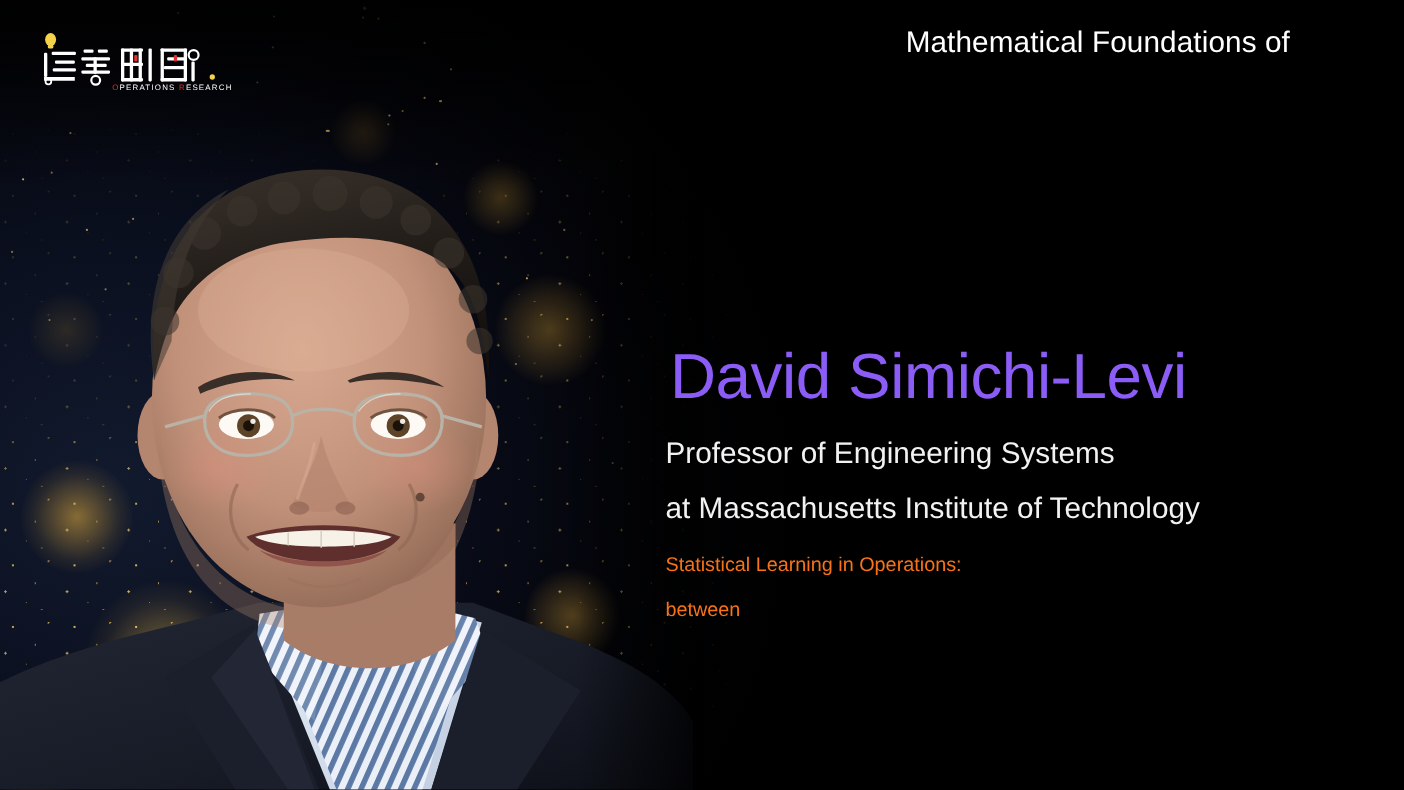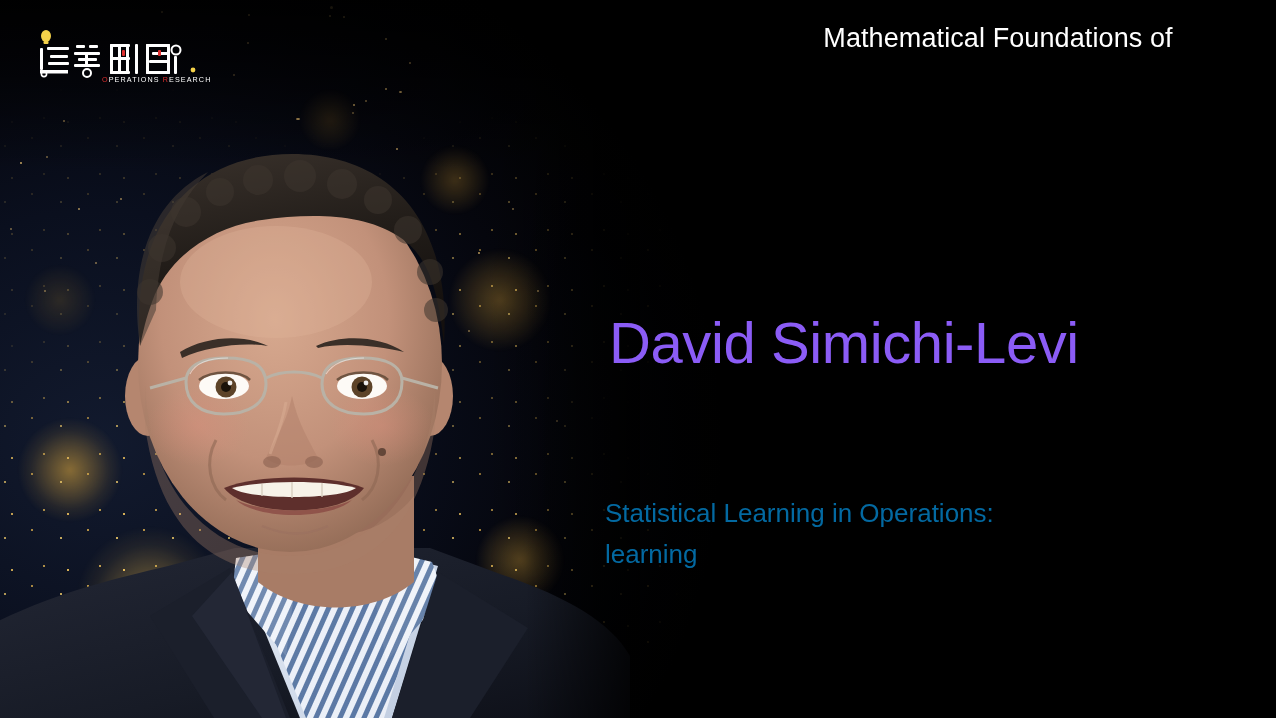--- a/index.html
+++ b/index.html
@@ -120,22 +120,22 @@
     position:absolute; left:605px; top:387px;
     width:620px;
     color:#f2f2f2;
     font-size:27px;
     line-height:50px;
     font-weight:400;
   }
   .talk-title {
     position:absolute; left:605px; top:493px;
     width:620px;
-    color:#0369a1;
-    font-size:26px;
+    color:#f97316;
+    font-size:18px;
     line-height:41px;
     font-weight:400;
   }
   .affiliation div, .talk-title div { white-space:nowrap; }
 </style>
 </head>
 <body>
 
 <div class="slide">
 
@@ -375,19 +375,23 @@
       </text>
     </svg>
   </div>
 
   <div class="seminar-title">
     <div>Mathematical Foundations of</div>
   </div>
 
   <div class="speaker-name">David Simichi-Levi</div>
 
+  <div class="affiliation">
+    <div>Professor of Engineering Systems</div>
+    <div>at Massachusetts Institute of Technology</div>
+  </div>
 
   <div class="talk-title">
     <div>Statistical Learning in Operations:</div>
-    <div>learning</div>
+    <div>between</div>
   </div>
 
 </div>
 
 </body></html>

